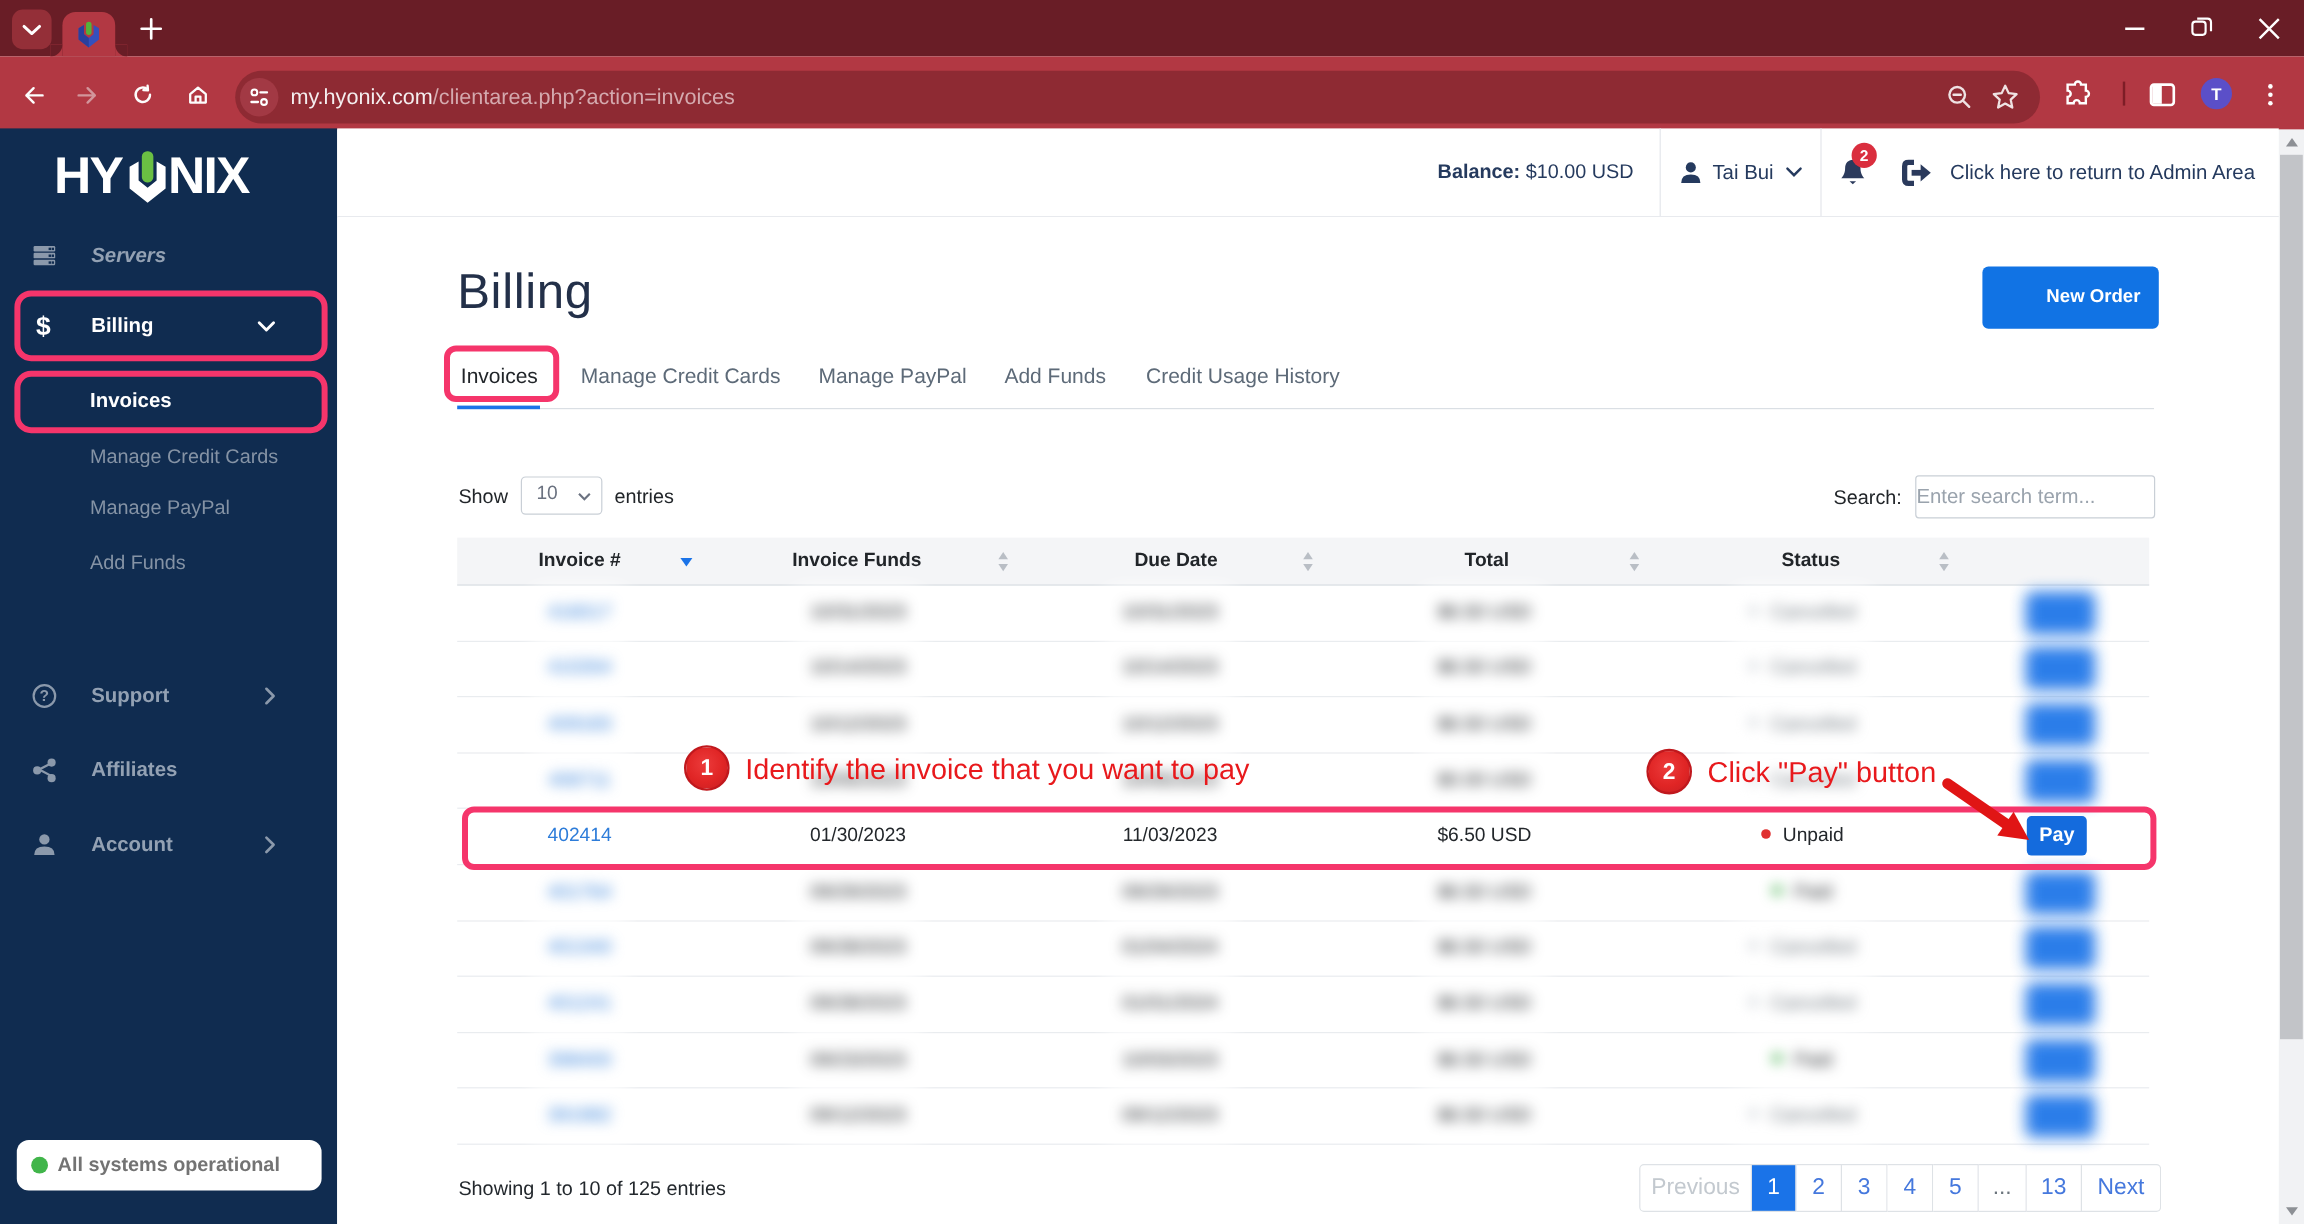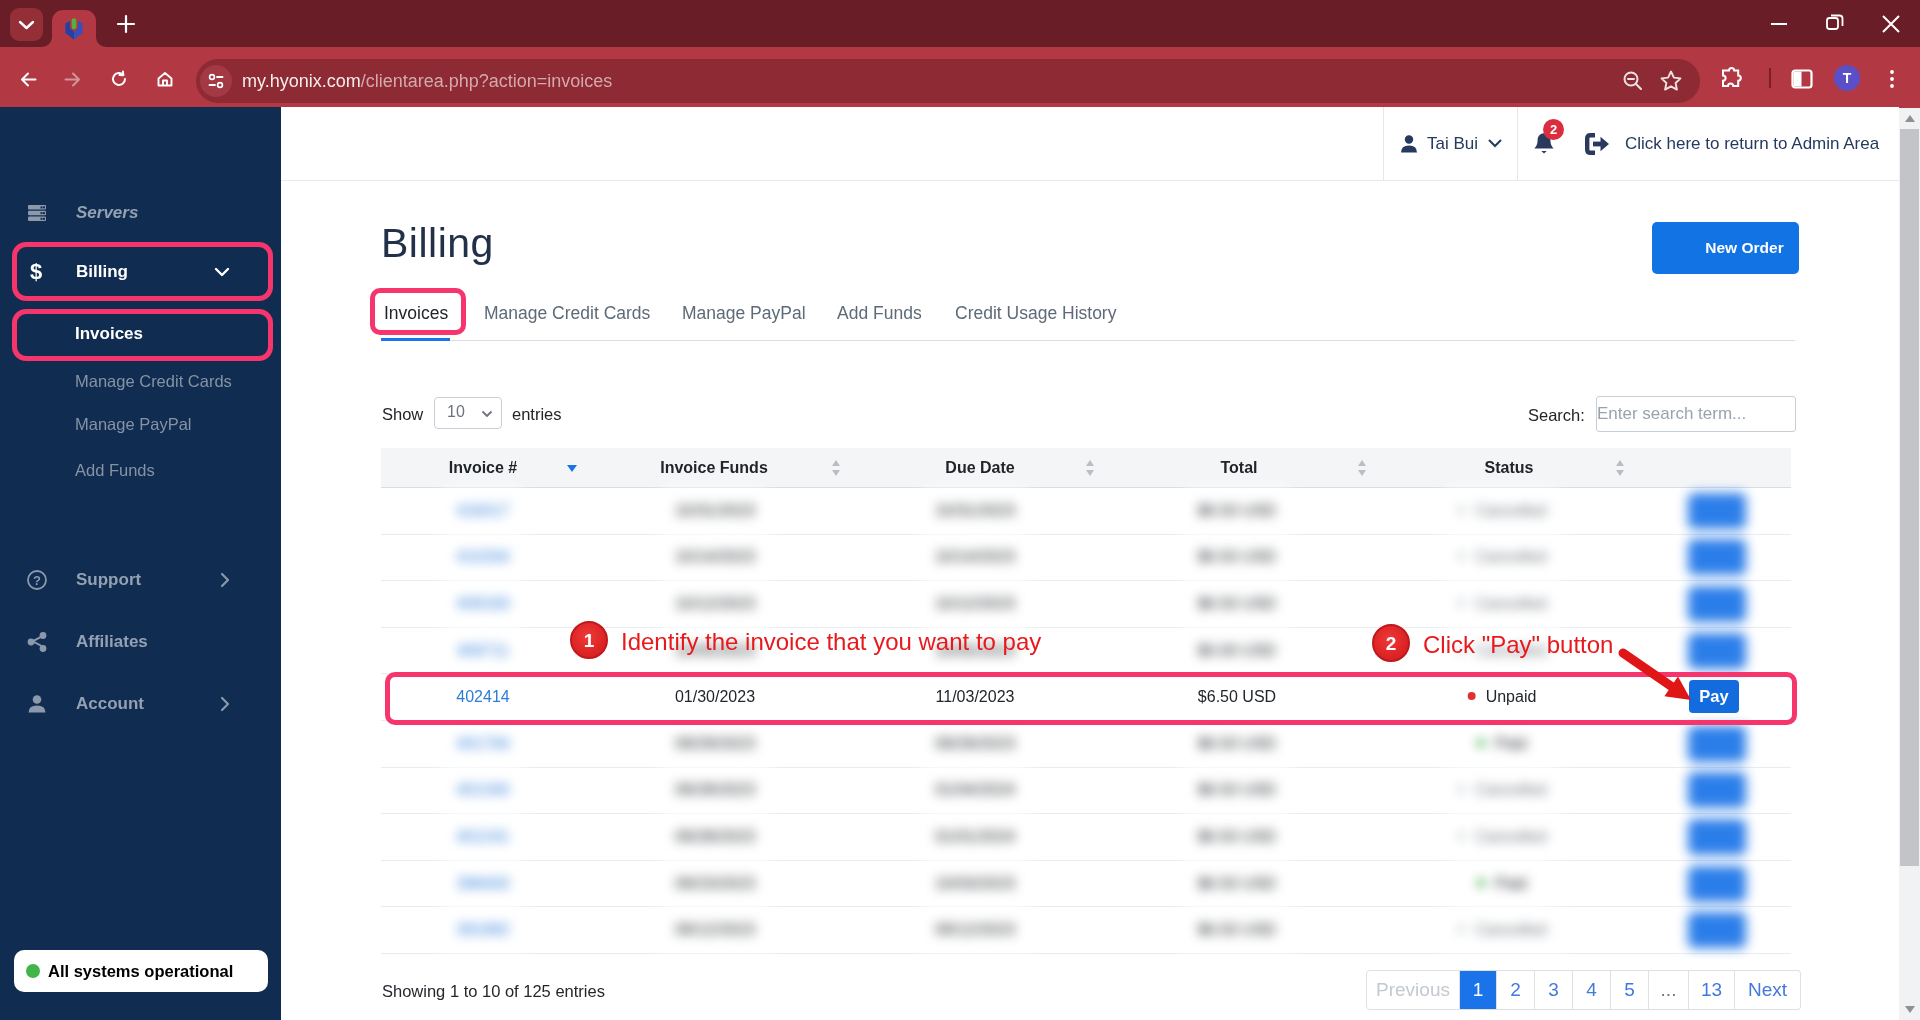--- a/index.html
+++ b/index.html
@@ -22,21 +22,21 @@
   #sidebar { position:absolute; left:0; top:107px; width:281px; height:913px; background:#102c50; }
   .nav-item { position:absolute; left:0; width:281px; height:40px; }
   .nav-icon { position:absolute; left:26px; top:50%; transform:translateY(-50%); width:22px; height:22px; }
   .nav-label { position:absolute; left:76px; top:50%; transform:translateY(-50%); font-size:17px; font-weight:bold; color:#93a1b3; }
   .nav-label.white { color:#ffffff; }
   .nav-chev { position:absolute; right:51px; top:50%; transform:translateY(-50%); }
   .sub-label { position:absolute; left:75px; top:50%; transform:translateY(-50%); font-size:16.5px; color:#8593a5; }
 
   #statuspill { position:absolute; left:14px; top:843px; width:254px; height:42px; background:#fff; border-radius:10px; }
   #statuspill .dot { position:absolute; left:12px; top:14px; width:14px; height:14px; border-radius:50%; background:#41b54a; }
-  #statuspill .txt { position:absolute; left:34px; top:0; line-height:42px; font-size:16.5px; font-weight:bold; color:#000000; }
+  #statuspill .txt { position:absolute; left:34px; top:0; line-height:42px; font-size:16.5px; font-weight:bold; color:#737373; }
 
   
   #header { position:absolute; left:281px; top:107px; width:1618px; height:74px; background:#fff; border-bottom:1px solid #e8eaee; color:#253a5e; }
   .hsep { position:absolute; top:0; height:73px; width:1px; background:#e4e7eb; }
 
   
   #main { position:absolute; left:281px; top:181px; width:1618px; height:839px; background:#fff; }
   
 
   h1.billing { position:absolute; left:100px; top:39px; font-size:41px; font-weight:400; color:#233049; letter-spacing:0.5px; }
@@ -176,20 +176,28 @@
 
   <svg class="abs" style="left:1884px;top:19px;" width="16" height="26" viewBox="0 0 16 26">
       <circle cx="8" cy="6" r="1.9" fill="#fff"></circle>
       <circle cx="8" cy="13" r="1.9" fill="#fff"></circle>
       <circle cx="8" cy="20" r="1.9" fill="#fff"></circle>
     </svg>
 </div>
 
 <div id="sidebar">
 
+  <div class="abs" style="left:45px;top:17px;width:180px;height:48px;">
+    <span style="position:absolute;left:0;top:-1px;font-size:43px;font-weight:bold;color:#fff;letter-spacing:-1.5px;">HY</span>
+    <svg style="position:absolute;left:61px;top:0;" width="34" height="48" viewBox="0 0 34 48">
+      <path d="M2 15 L9.5 10.5 L9.5 26.5 L17 32.5 L24.5 26.5 L24.5 10.5 L32 15 L32 33 L17 45 L2 33 Z" fill="#fff"></path>
+      <rect x="12.2" y="2" width="9.6" height="26" rx="4.4" fill="#6abf43"></rect>
+    </svg>
+    <span style="position:absolute;left:95px;top:-1px;font-size:43px;font-weight:bold;color:#fff;letter-spacing:-1.5px;">NIX</span>
+  </div>
 
   <div class="nav-item" style="top:86px;font-style:italic;">
     <svg class="nav-icon" viewBox="0 0 22 22">
         <g fill="#8b99ab">
           <rect x="2" y="3" width="18" height="4.6" rx="1"></rect>
           <rect x="2" y="8.7" width="18" height="4.6" rx="1"></rect>
           <rect x="2" y="14.4" width="18" height="4.6" rx="1"></rect>
         </g>
         <g fill="#102c50">
           <rect x="14.5" y="4.4" width="2" height="2"></rect>
@@ -261,20 +269,21 @@
     <span class="nav-label">Affiliates</span>
   </div>
 
   <div id="statuspill">
     <div class="dot"></div>
     <div class="txt">All systems operational</div>
   </div>
 </div>
 
 <div id="header">
+  <div class="abs" style="left:917px;top:0;line-height:73px;font-size:16.5px;"><b>Balance:</b> $10.00 USD</div>
   <div class="hsep" style="left:1102px;"></div>
   <svg class="abs" style="left:1117px;top:26px;" width="22" height="22" viewBox="0 0 22 22">
       <g fill="#253a5e">
         <circle cx="11" cy="6.5" r="4.2"></circle>
         <path d="M3 19.5 Q3 12.5 11 12.5 Q19 12.5 19 19.5 Z"></path>
       </g>
     </svg>
   <div class="abs" style="left:1146px;top:0;line-height:73px;font-size:17px;">Tai Bui</div>
   <svg class="abs" style="left:1207px;top:32px;" width="14" height="9" viewBox="0 0 14 9">
       <path d="M1.5 1.5 L7 7 L12.5 1.5" stroke="#253a5e" stroke-width="2" fill="none" stroke-linecap="round"></path>

